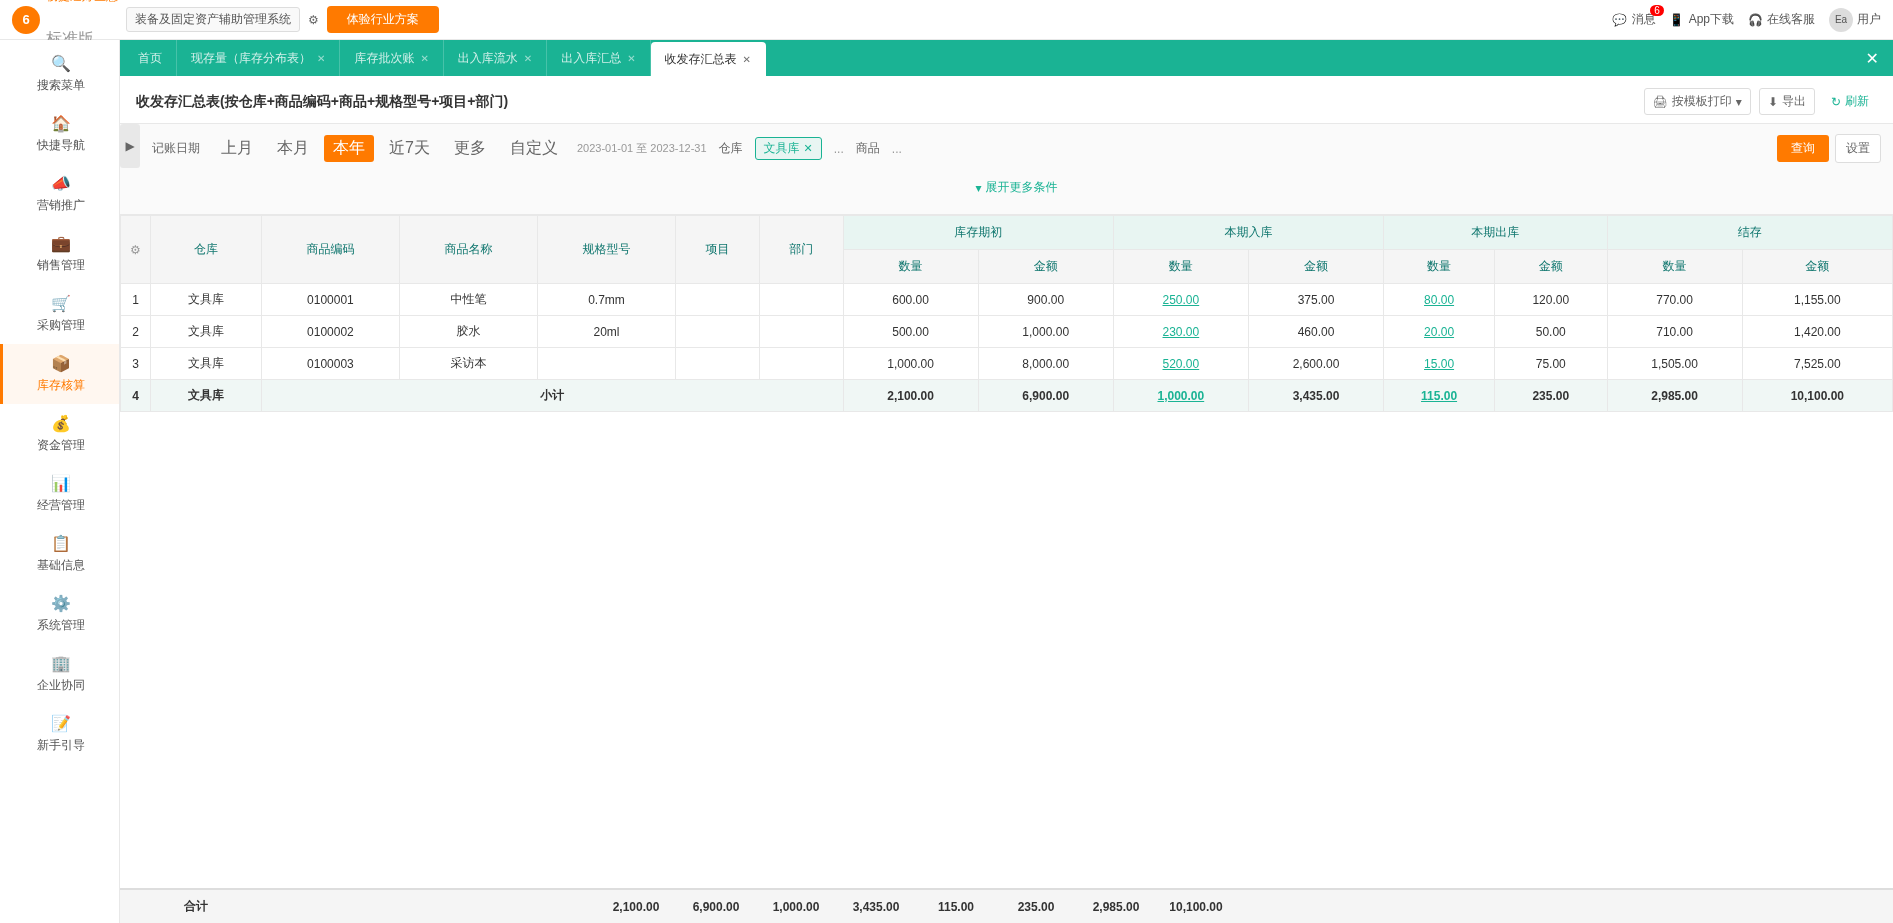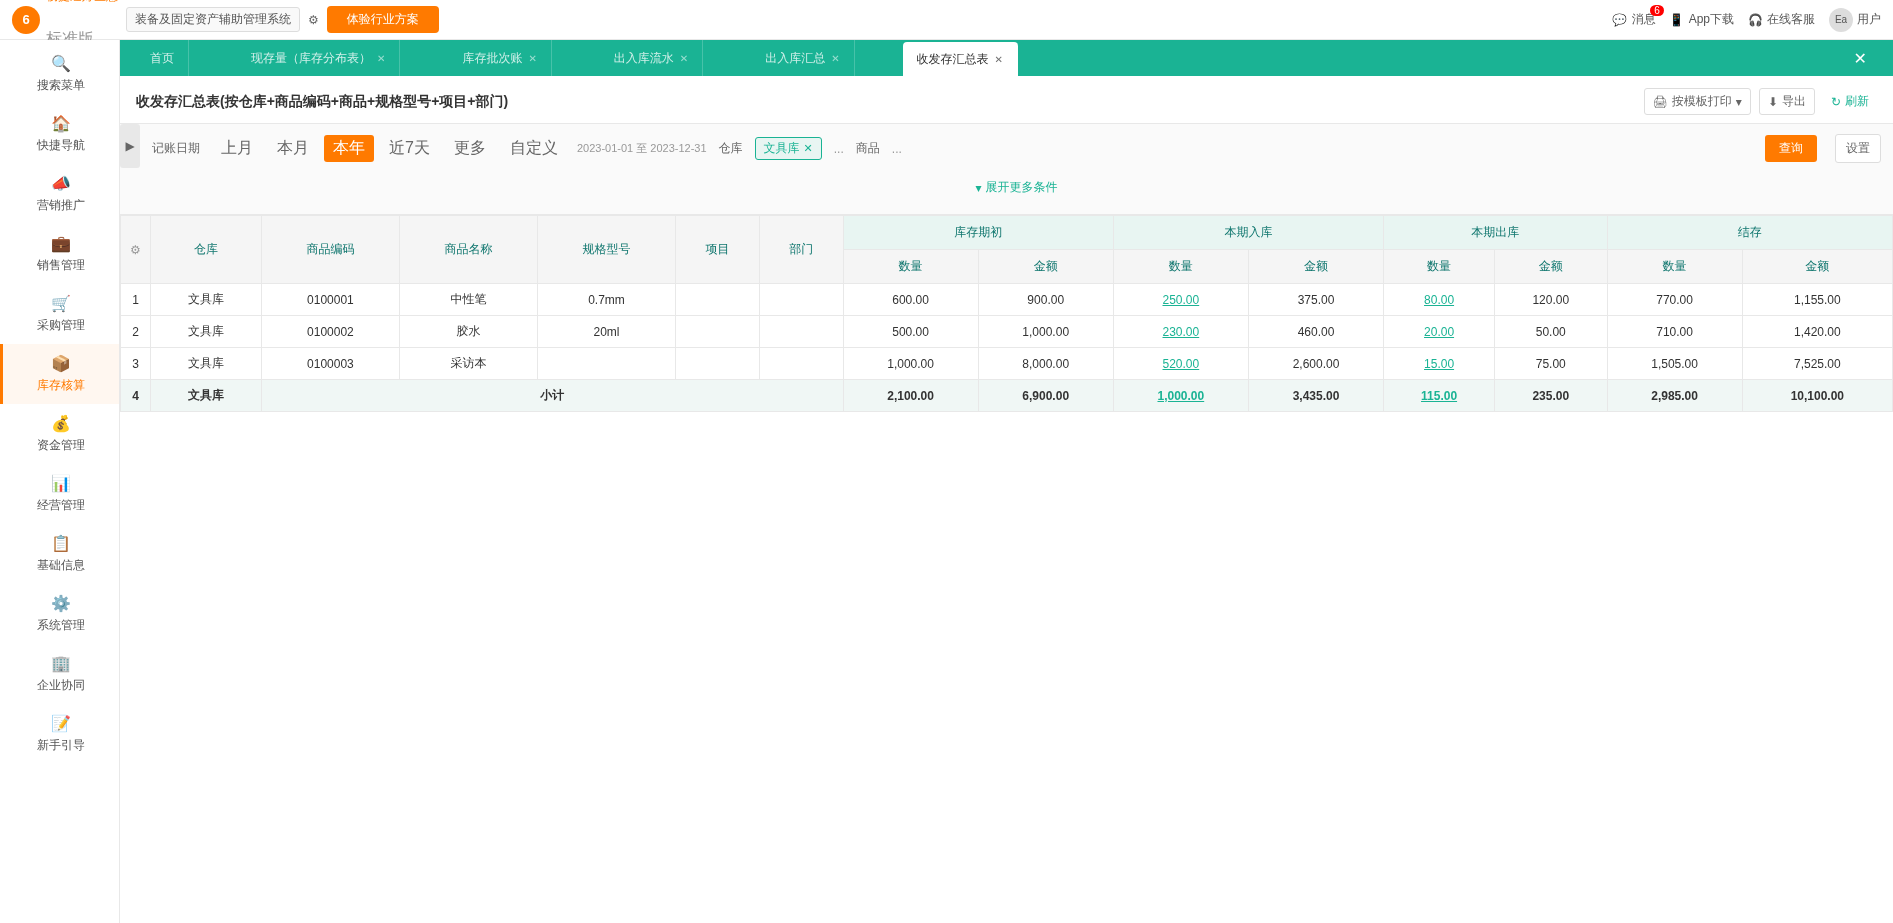--- a/index.html
+++ b/index.html
@@ -26,21 +26,21 @@
     
     .sidebar { width: 120px; background: #fff; border-right: 1px solid #e8e8e8; display: flex; flex-direction: column; padding-top: 4px; flex-shrink: 0; }
     .sidebar-item { display: flex; flex-direction: column; align-items: center; padding: 10px 6px; cursor: pointer; color: #555; font-size: 12px; gap: 4px; border-left: 3px solid transparent; }
     .sidebar-item.active { color: #ff7a00; background: #fff7f0; border-left: 3px solid #ff7a00; }
     .sidebar-icon { font-size: 16px; }
 
     
     .content-area { flex: 1; display: flex; flex-direction: column; overflow: hidden; }
 
     
-    .tab-bar { display: flex; align-items: center; background: #1ab394; height: 36px; padding: 0 16px; gap: 48px; }
+    .tab-bar { display: flex; align-items: center; background: #1ab394; height: 36px; padding: 0 4px; }
     .tab { display: flex; align-items: center; padding: 0 14px; height: 36px; color: rgba(255,255,255,0.8); cursor: pointer; font-size: 12px; gap: 6px; border-right: 1px solid rgba(255,255,255,0.2); }
     .tab.active { background: #fff; color: #333; border-radius: 4px 4px 0 0; height: 34px; margin-top: 2px; }
     .tab-close { font-size: 10px; opacity: 0.7; }
     .tab-end-close { margin-left: auto; color: white; cursor: pointer; padding: 0 10px; font-size: 16px; }
 
     
     .page-content { flex: 1; background: #fff; overflow: auto; padding: 0; display: flex; flex-direction: column; }
 
     
     .page-header { padding: 12px 16px 8px; border-bottom: 1px solid #e8e8e8; display: flex; align-items: center; justify-content: space-between; }
@@ -229,21 +229,21 @@
               <span class="date-range">2023-01-01 至 2023-12-31</span>
             </div>
             <span class="filter-label">仓库</span>
             <div class="warehouse-tag">
               <span>文具库</span>
               <span class="tag-close">✕</span>
             </div>
             <span class="more-btn">...</span>
             <span class="filter-label">商品</span>
             <span class="more-btn">...</span>
-            <div style="margin-left:auto; display:flex; gap:18px; align-items:center;">
+            <div style="margin-left:auto; display:flex; gap:6px; align-items:center;">
               <button class="btn-query">查询</button>
               <button class="btn-settings-small">设置</button>
             </div>
           </div>
           <div style="display:flex; justify-content:center; margin-top:8px;">
             <div class="expand-btn">
               <span>▾</span>
               <span>展开更多条件</span>
             </div>
           </div>
@@ -339,16 +339,33 @@
     <td>3,435.00</td>
     <td><span class="num-link">115.00</span></td>
     <td>235.00</td>
     <td>2,985.00</td>
     <td>10,100.00</td>
   </tr>
             </tbody>
         </table>
       </div>
 
+      <div style="background:#f5f5f5; border-top:2px solid #ddd; display:flex; align-items:center; padding:8px 6px; font-size:12px; font-weight:bold; position:sticky; bottom:0;">
+        <div style="min-width:30px;"></div>
+        <div style="min-width:80px; text-align:center;">合计</div>
+        <div style="min-width:80px; text-align:center;"></div>
+        <div style="min-width:80px; text-align:center;"></div>
+        <div style="min-width:80px; text-align:center;"></div>
+        <div style="min-width:60px; text-align:center;"></div>
+        <div style="min-width:60px; text-align:center;"></div>
+        <div style="min-width:80px; text-align:center;">2,100.00</div>
+        <div style="min-width:80px; text-align:center;">6,900.00</div>
+        <div style="min-width:80px; text-align:center;">1,000.00</div>
+        <div style="min-width:80px; text-align:center;">3,435.00</div>
+        <div style="min-width:80px; text-align:center;">115.00</div>
+        <div style="min-width:80px; text-align:center;">235.00</div>
+        <div style="min-width:80px; text-align:center;">2,985.00</div>
+        <div style="min-width:80px; text-align:center;">10,100.00</div>
+      </div>
 
     </div>
   </div>
 </div>
 
 </body></html>

